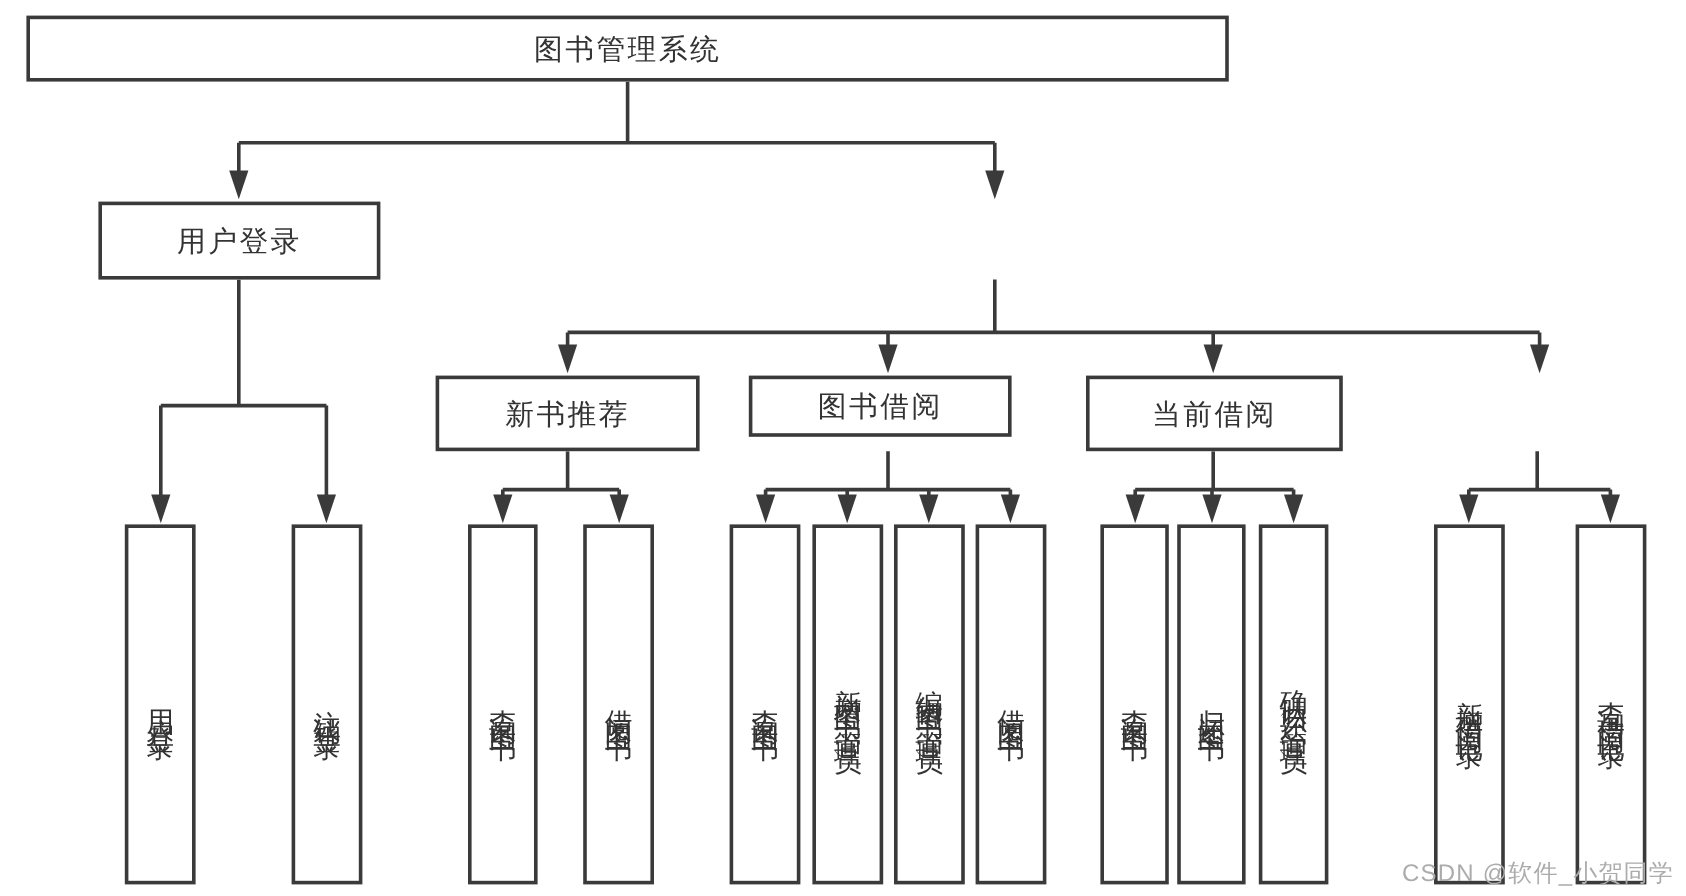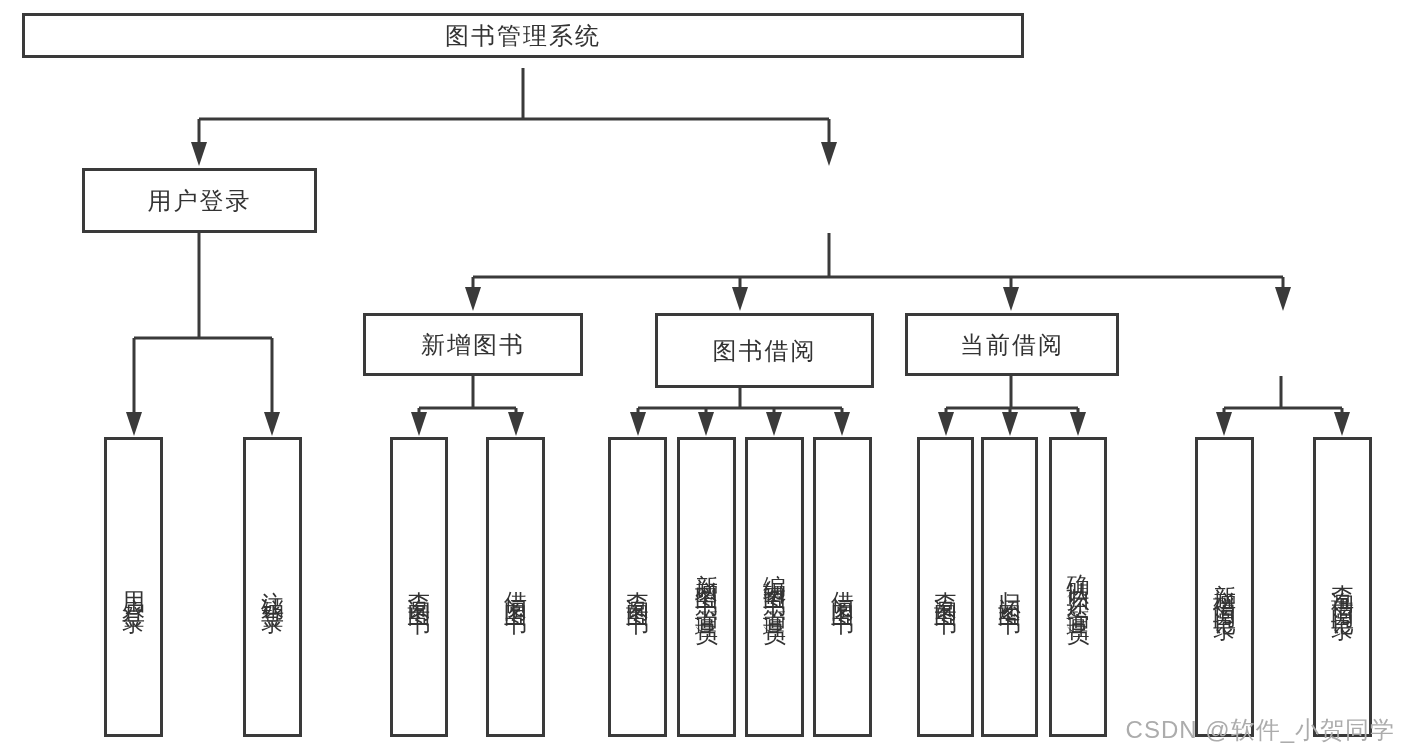--- a/index.html
+++ b/index.html
@@ -13,24 +13,24 @@
     position:absolute;box-sizing:border-box;
     background:#ffffff;border:3px solid #3a3a3a;
     display:flex;align-items:center;justify-content:center;
     color:#333333;
   }
   .h{font-size:24px;letter-spacing:2px;white-space:nowrap;}
   .v{
     writing-mode:vertical-rl;text-orientation:mixed;
     font-size:23px;letter-spacing:7px;line-height:1;
   }
-  .root{left:22px;top:13px;width:1002px;height:45px;}
+  .root{left:22px;top:13px;width:1002px;height:55px;}
   .watermark{
     position:absolute;left:1095px;top:714px;width:300px;
-    text-align:right;color:#acacac;font-size:24px;letter-spacing:1px;
+    text-align:right;color:#acacac;font-size:20px;letter-spacing:1px;
     white-space:nowrap;
   }
 </style>
 </head>
 <body>
 
 <div class="canvas">
 
   <svg class="wires" viewBox="0 0 1405 747" xmlns="http://www.w3.org/2000/svg">
     <g stroke="#3a3a3a" stroke-width="3" fill="none">
@@ -63,22 +63,22 @@
       <polygon points="1078,436 1070,412 1086,412"></polygon>
       <polygon points="1224,436 1216,412 1232,412"></polygon>
       <polygon points="1342,436 1334,412 1350,412"></polygon>
     </g>
   </svg>
 
   <div class="box h root">图书管理系统</div>
 
   <div class="box h" style="left:82px;top:168px;width:235px;height:65px">用户登录</div>
 
-  <div class="box h" style="left:363px;top:313px;width:220px;height:63px">新增图书</div>
-  <div class="box h" style="left:655px;top:313px;width:219px;height:75px">图书借阅</div>
+  <div class="box h" style="left:363px;top:313px;width:220px;height:63px">新书推荐</div>
+  <div class="box h" style="left:624px;top:313px;width:219px;height:51px">图书借阅</div>
   <div class="box h" style="left:905px;top:313px;width:214px;height:63px">当前借阅</div>
 
   <div class="box v" style="left:104px;top:437px;width:59px;height:300px">用户登录</div>
   <div class="box v" style="left:243px;top:437px;width:59px;height:300px">注销登录</div>
 
   <div class="box v" style="left:390px;top:437px;width:58px;height:300px">查询图书</div>
   <div class="box v" style="left:486px;top:437px;width:59px;height:300px">借阅图书</div>
 
   <div class="box v" style="left:608px;top:437px;width:59px;height:300px">查询图书</div>
   <div class="box v" style="left:677px;top:437px;width:59px;height:300px">新增图书（管理员）</div>

